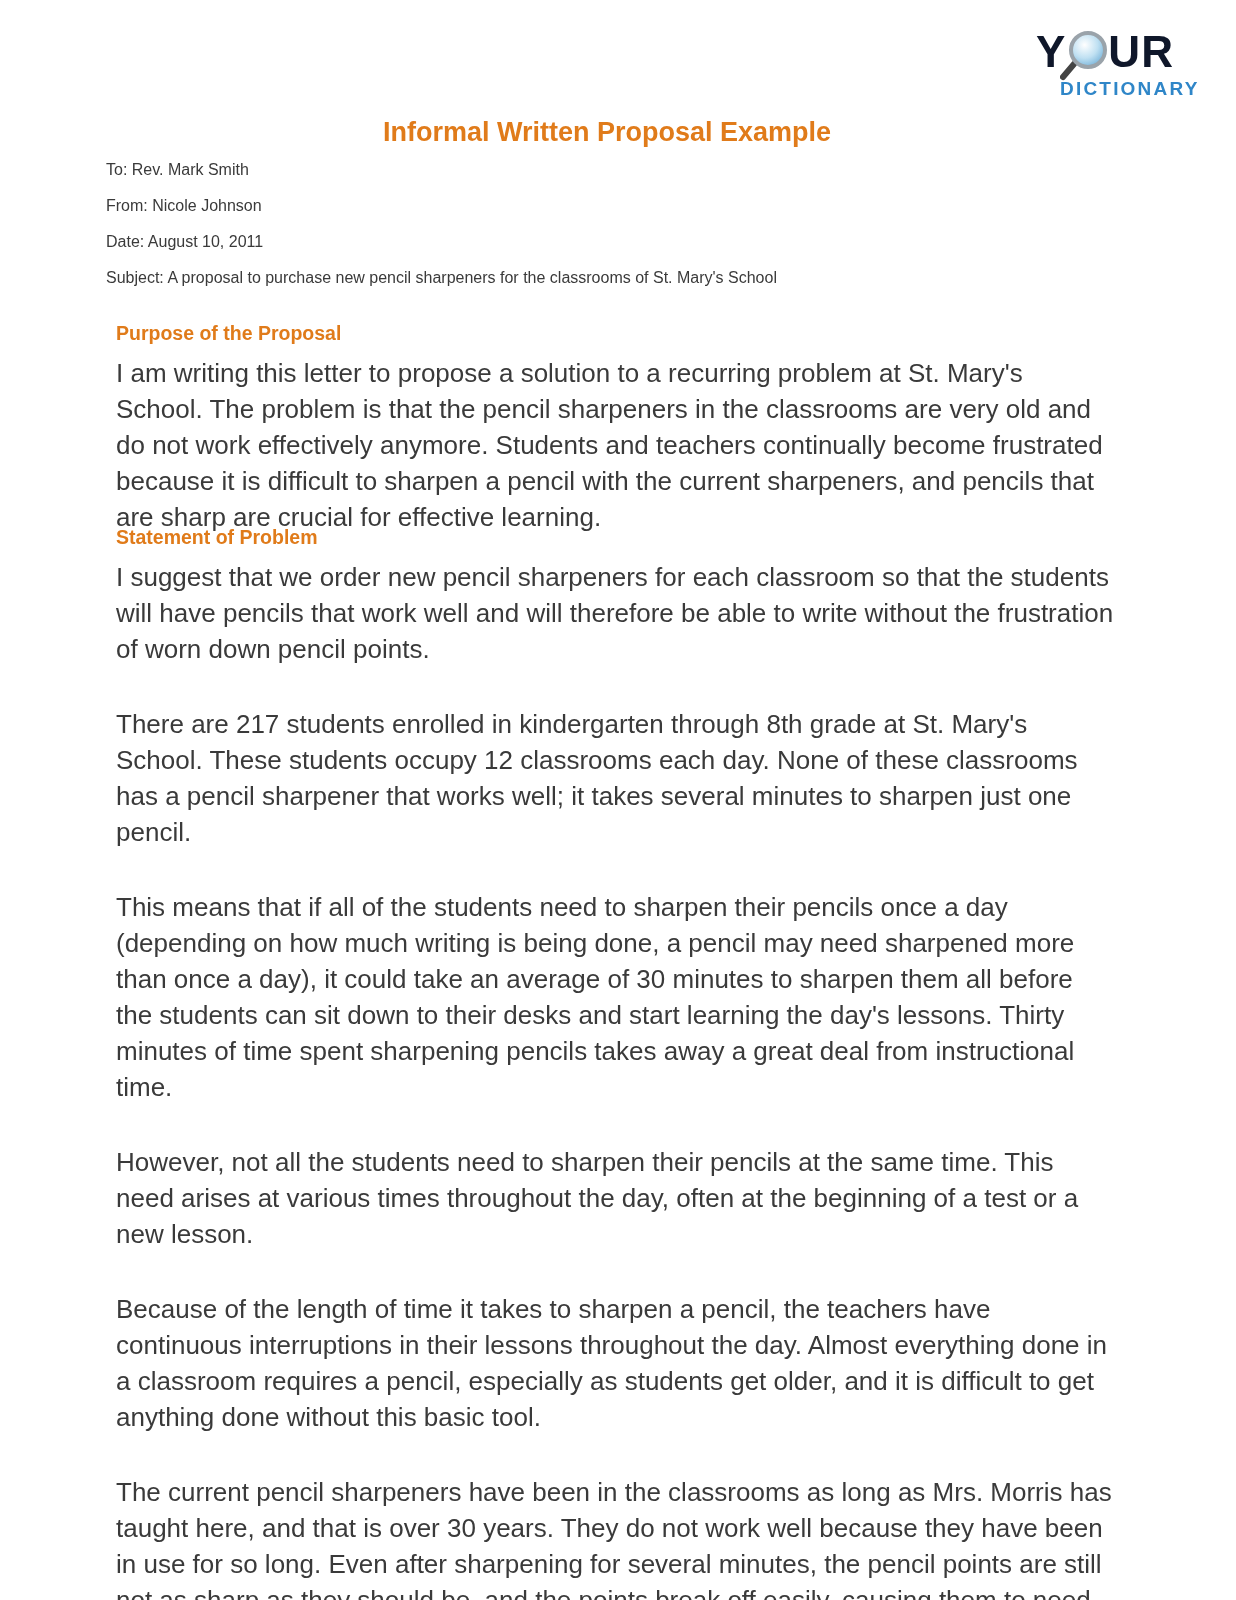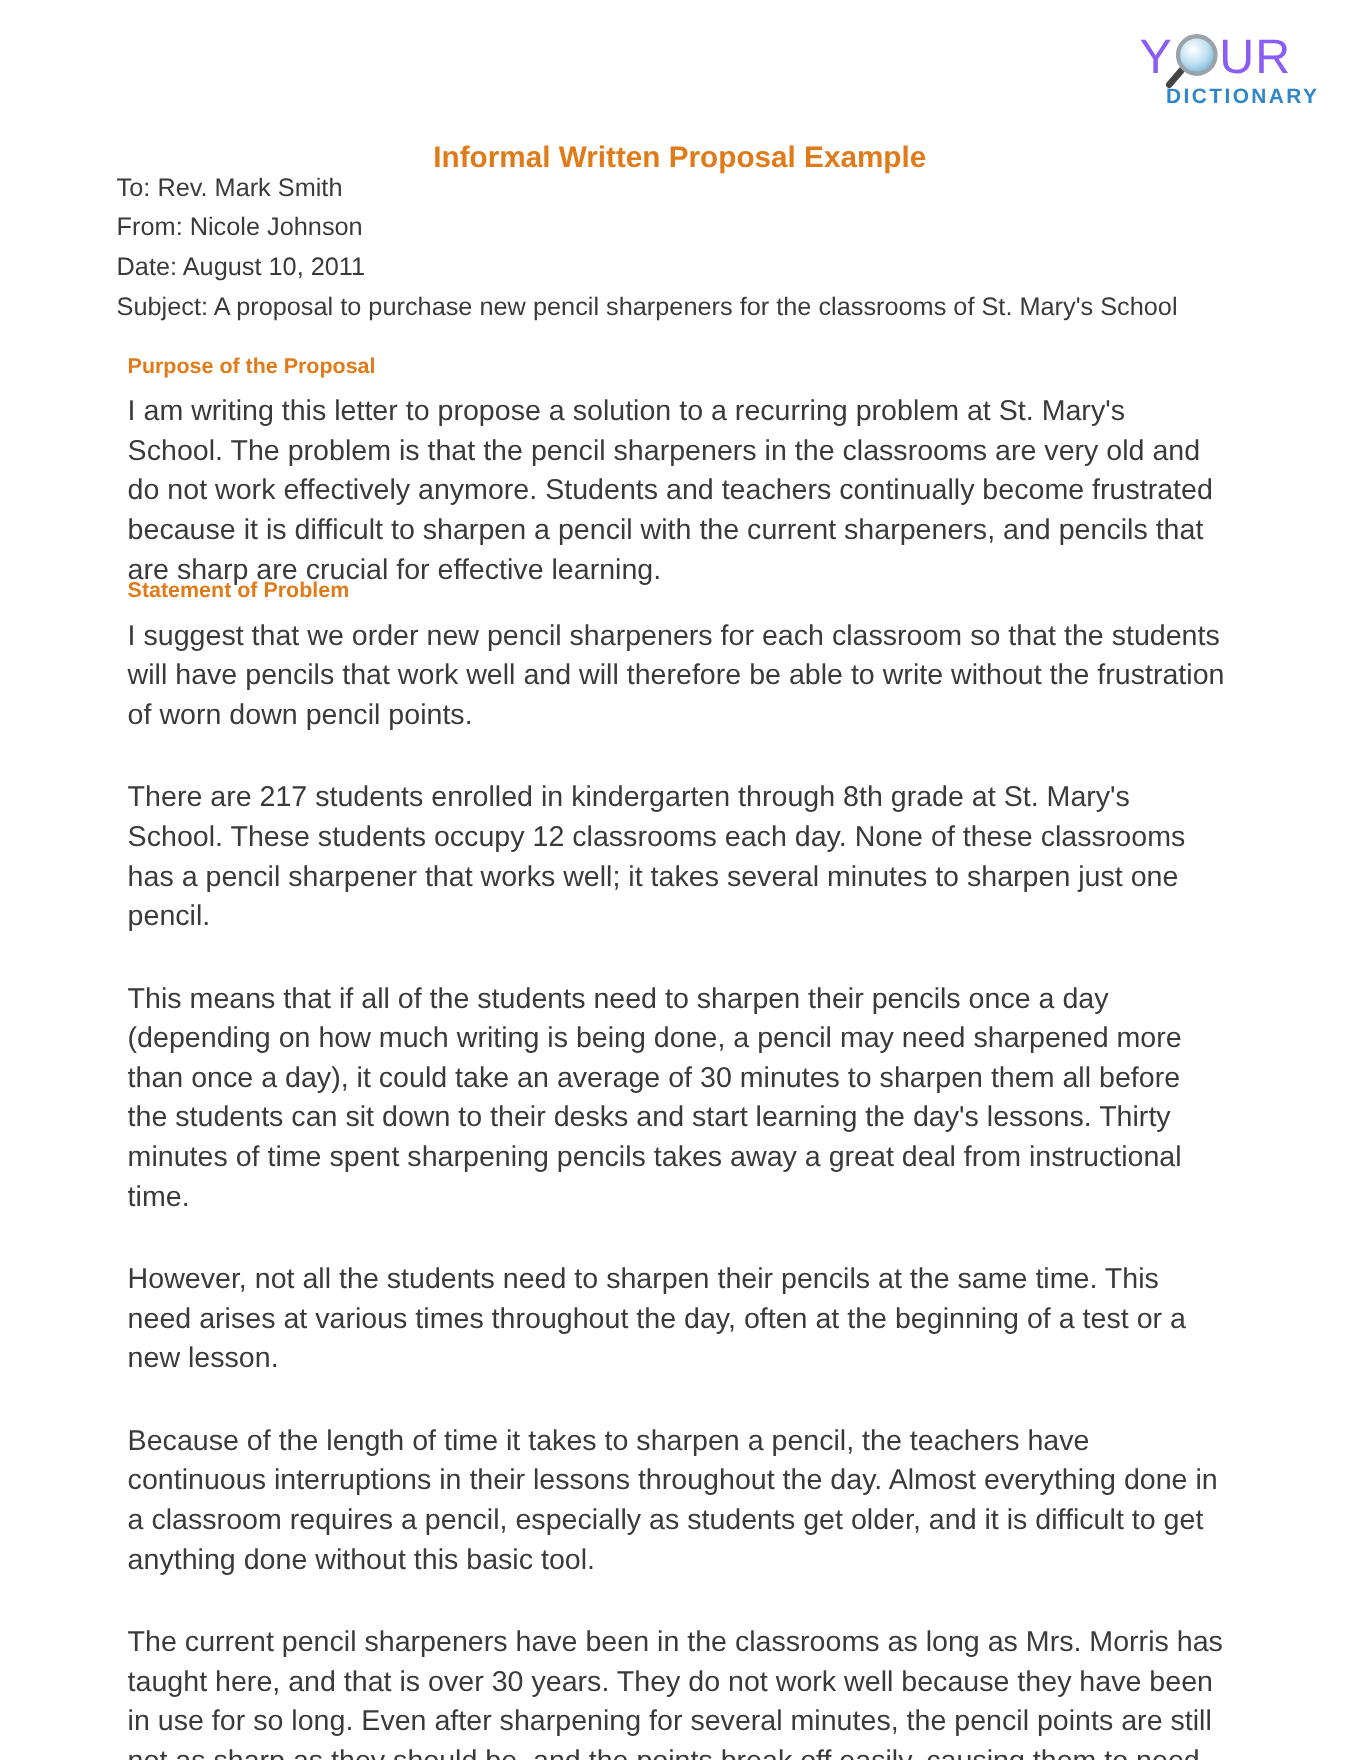--- a/index.html
+++ b/index.html
@@ -2,35 +2,35 @@
 <html><head>
 <meta charset="utf-8">
 <style>
   html, body { margin: 0; padding: 0; background: #ffffff; }
   body {
     width: 1236px; height: 1600px; position: relative; overflow: hidden;
     font-family: "Liberation Sans", sans-serif; color: #3a3a3a;
   }
   .logo { position: absolute; left: 1036px; top: 30px; width: 150px; height: 72px; }
   .logo-your {
-    position: absolute; left: 0; top: 0; font-weight: normal; font-size: 44px; line-height: 44px;
-    color: #8b5cf6; letter-spacing: 1px; white-space: nowrap;
+    position: absolute; left: 0; top: 0; font-weight: bold; font-size: 44px; line-height: 44px;
+    color: #0f172a; letter-spacing: 1px; white-space: nowrap;
   }
   .logo-your .y { display: inline-block; }
   .logo-your .o-gap { display: inline-block; width: 42px; }
   .logo-mag { position: absolute; left: 24px; top: 0px; width: 56px; height: 52px; }
   .logo-dict {
     position: absolute; left: 2px; top: 48px; font-weight: bold; font-size: 19px;
     color: #2f86c8; letter-spacing: 2.2px; white-space: nowrap; margin-left: 22px;
   }
   .title {
     position: absolute; left: 0; top: 113px; width: 1206px; text-align: center;
-    font-size: 27px; font-weight: bold; color: #e07b1a; margin: 15px;
+    font-size: 27px; font-weight: bold; color: #e07b1a; margin: 4px;
   }
-  .meta { position: absolute; left: 106px; top: 156px; font-size: 23px; }
+  .meta { position: absolute; left: 106px; top: 156px; font-size: 16px; }
   .meta div { height: 36px; line-height: 28px; }
   .section { position: absolute; left: 116px; width: 1000px; }
   .section h2 {
     margin: 0; font-size: 19.5px; font-weight: bold; color: #e07b1a; line-height: 28px; height: 36px;
   }
   .para { margin: 0; font-size: 26px; line-height: 36px; }
   .para + .para { margin-top: 39px; }
 </style>
 </head>
 <body>

